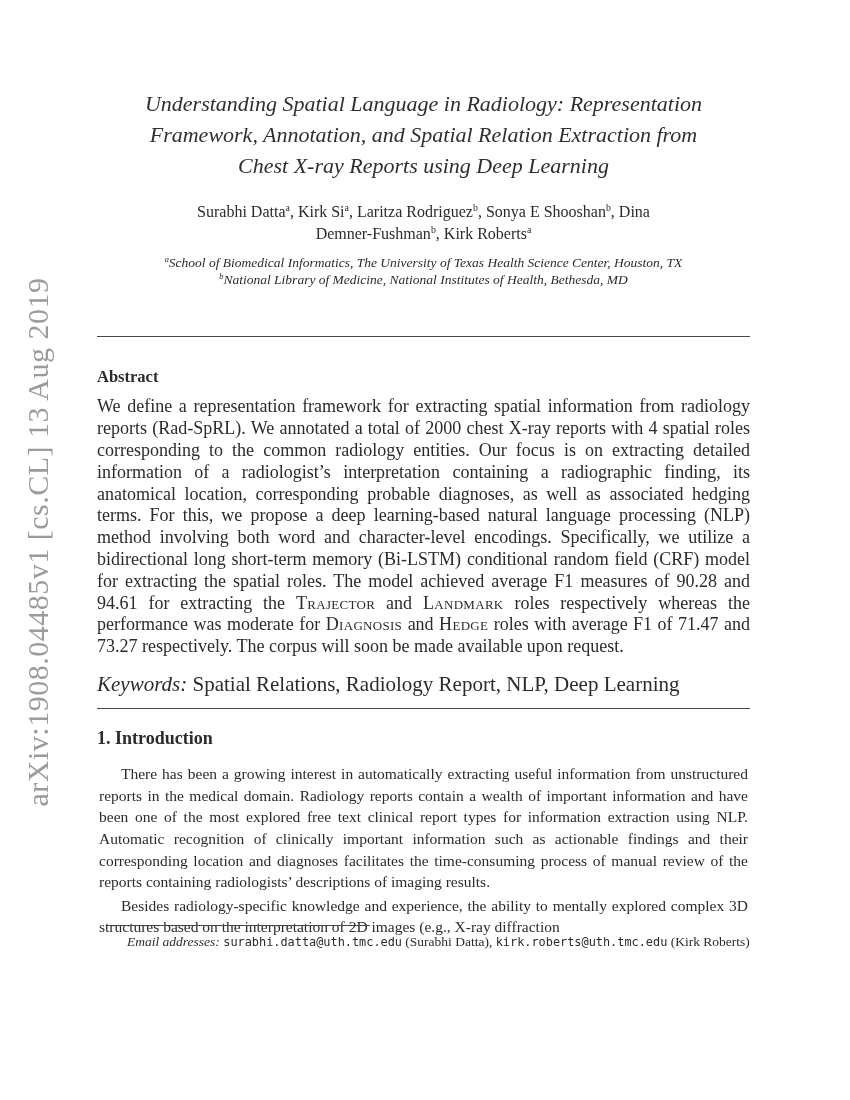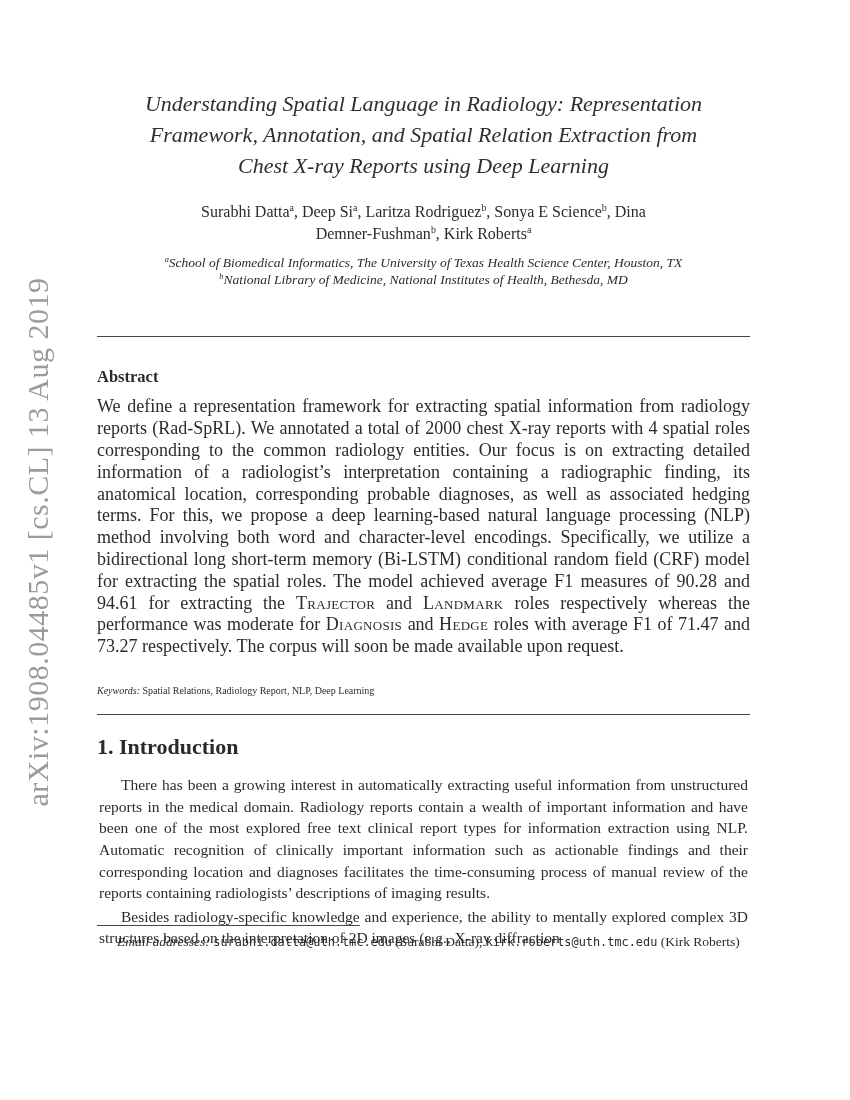--- a/index.html
+++ b/index.html
@@ -68,46 +68,46 @@
     font-weight: bold;
     font-size: 16.5px;
   }
   .abstract-text {
     margin-top: 9px;
     font-size: 18px;
     line-height: 21.8px;
     text-align: justify;
   }
   .keywords {
-    margin-top: 22px;
-    font-size: 10px;
+    margin-top: 16px;
+    font-size: 21px;
     line-height: 21.8px;
   }
   .section-heading {
     margin-top: 19px;
     font-weight: bold;
-    font-size: 22px;
+    font-size: 18px;
   }
   .para {
     margin: 2px;
     font-size: 15.5px;
     line-height: 21.6px;
     text-align: justify;
     text-indent: 22px;
   }
   .para-first { margin-top: 14px; }
   .seg-i { font-style: italic; }
   .seg-sc { font-variant: small-caps; letter-spacing: 0.3px; }
   .seg-m {
     font-family: "DejaVu Sans Mono", "Liberation Mono", monospace;
     font-size: 0.88em;
   }
   .footnote {
     position: absolute;
-    left: 97px;
+    left: 107px;
     top: 925px;
     width: 653px;
   }
   .footnote-rule {
     width: 263px;
     height: 1.2px;
     background: #474747;
   }
   .footnote-text {
     margin-top: 6px;
@@ -124,21 +124,21 @@
 
 <div class="content">
 
   <div class="title">
     <div class="title-line">Understanding Spatial Language in Radiology: Representation</div>
     <div class="title-line">Framework, Annotation, and Spatial Relation Extraction from</div>
     <div class="title-line">Chest X-ray Reports using Deep Learning</div>
   </div>
 
   <div class="authors">
-    <div><span class="seg seg-n">Surabhi Datta</span><sup class="seg seg-sup">a</sup><span class="seg seg-n">, Deep Si</span><sup class="seg seg-sup">a</sup><span class="seg seg-n">, Laritza Rodriguez</span><sup class="seg seg-sup">b</sup><span class="seg seg-n">, Sonya E Science</span><sup class="seg seg-sup">b</sup><span class="seg seg-n">, Dina</span></div>
+    <div><span class="seg seg-n">Surabhi Datta</span><sup class="seg seg-sup">a</sup><span class="seg seg-n">, Kirk Si</span><sup class="seg seg-sup">a</sup><span class="seg seg-n">, Laritza Rodriguez</span><sup class="seg seg-sup">b</sup><span class="seg seg-n">, Sonya E Shooshan</span><sup class="seg seg-sup">b</sup><span class="seg seg-n">, Dina</span></div>
     <div><span class="seg seg-n">Demner-Fushman</span><sup class="seg seg-sup">b</sup><span class="seg seg-n">, Kirk Roberts</span><sup class="seg seg-sup">a</sup></div>
   </div>
 
   <div class="affiliations">
     <div><sup class="seg seg-sup">a</sup><span class="seg seg-n">School of Biomedical Informatics, The University of Texas Health Science Center, Houston, TX</span></div>
     <div><sup class="seg seg-sup">b</sup><span class="seg seg-n">National Library of Medicine, National Institutes of Health, Bethesda, MD</span></div>
   </div>
 
   <div class="rule rule-top"></div>
 

